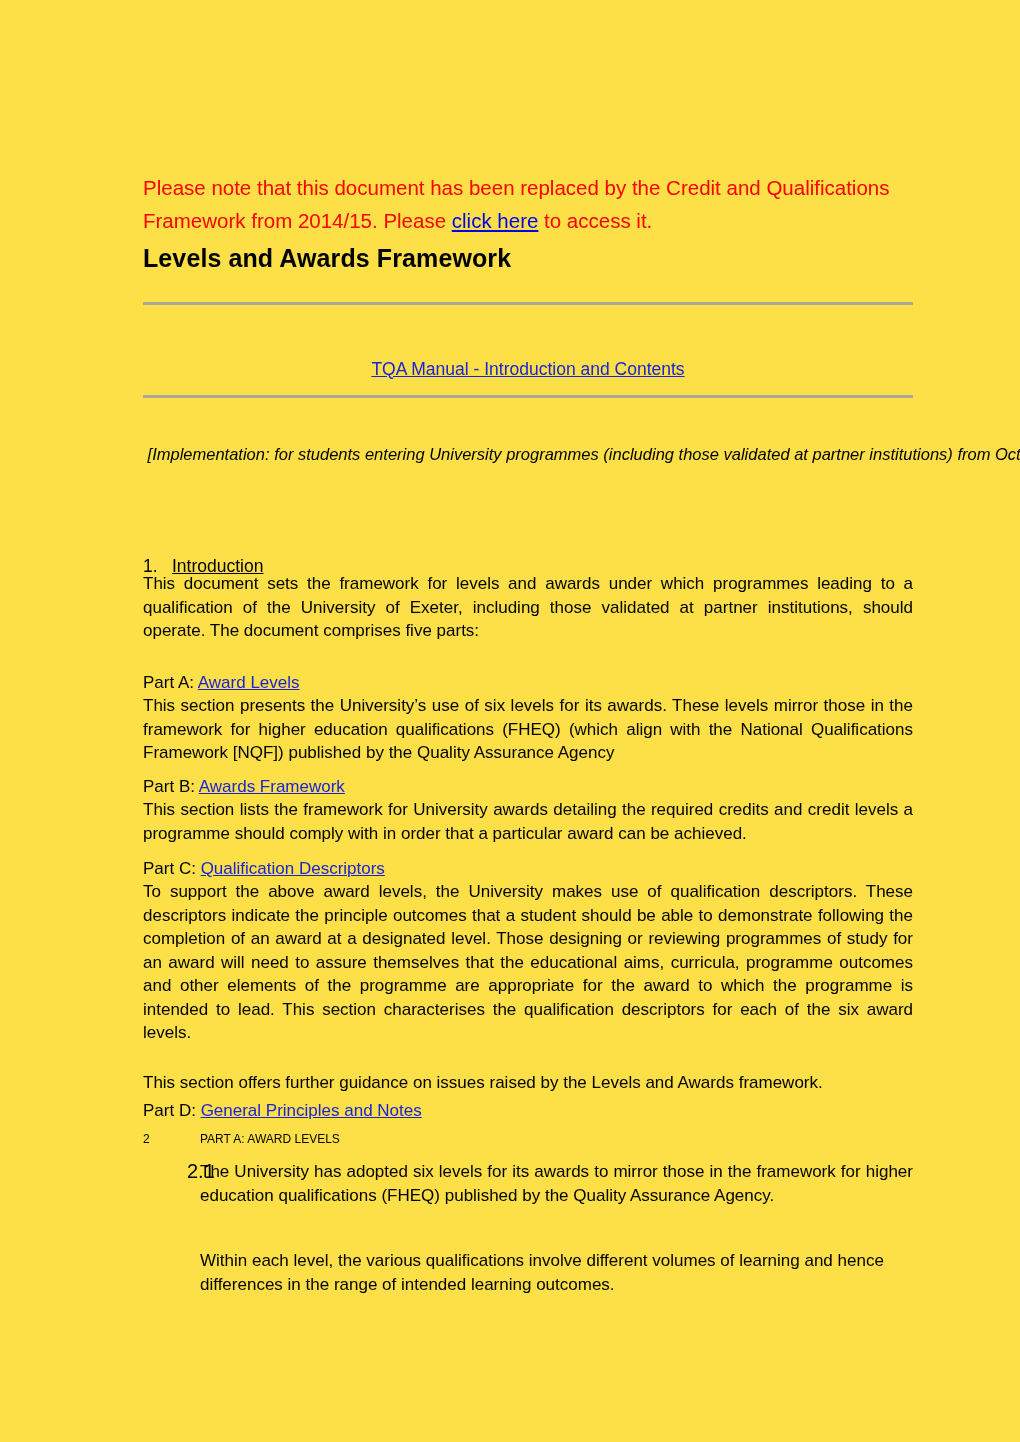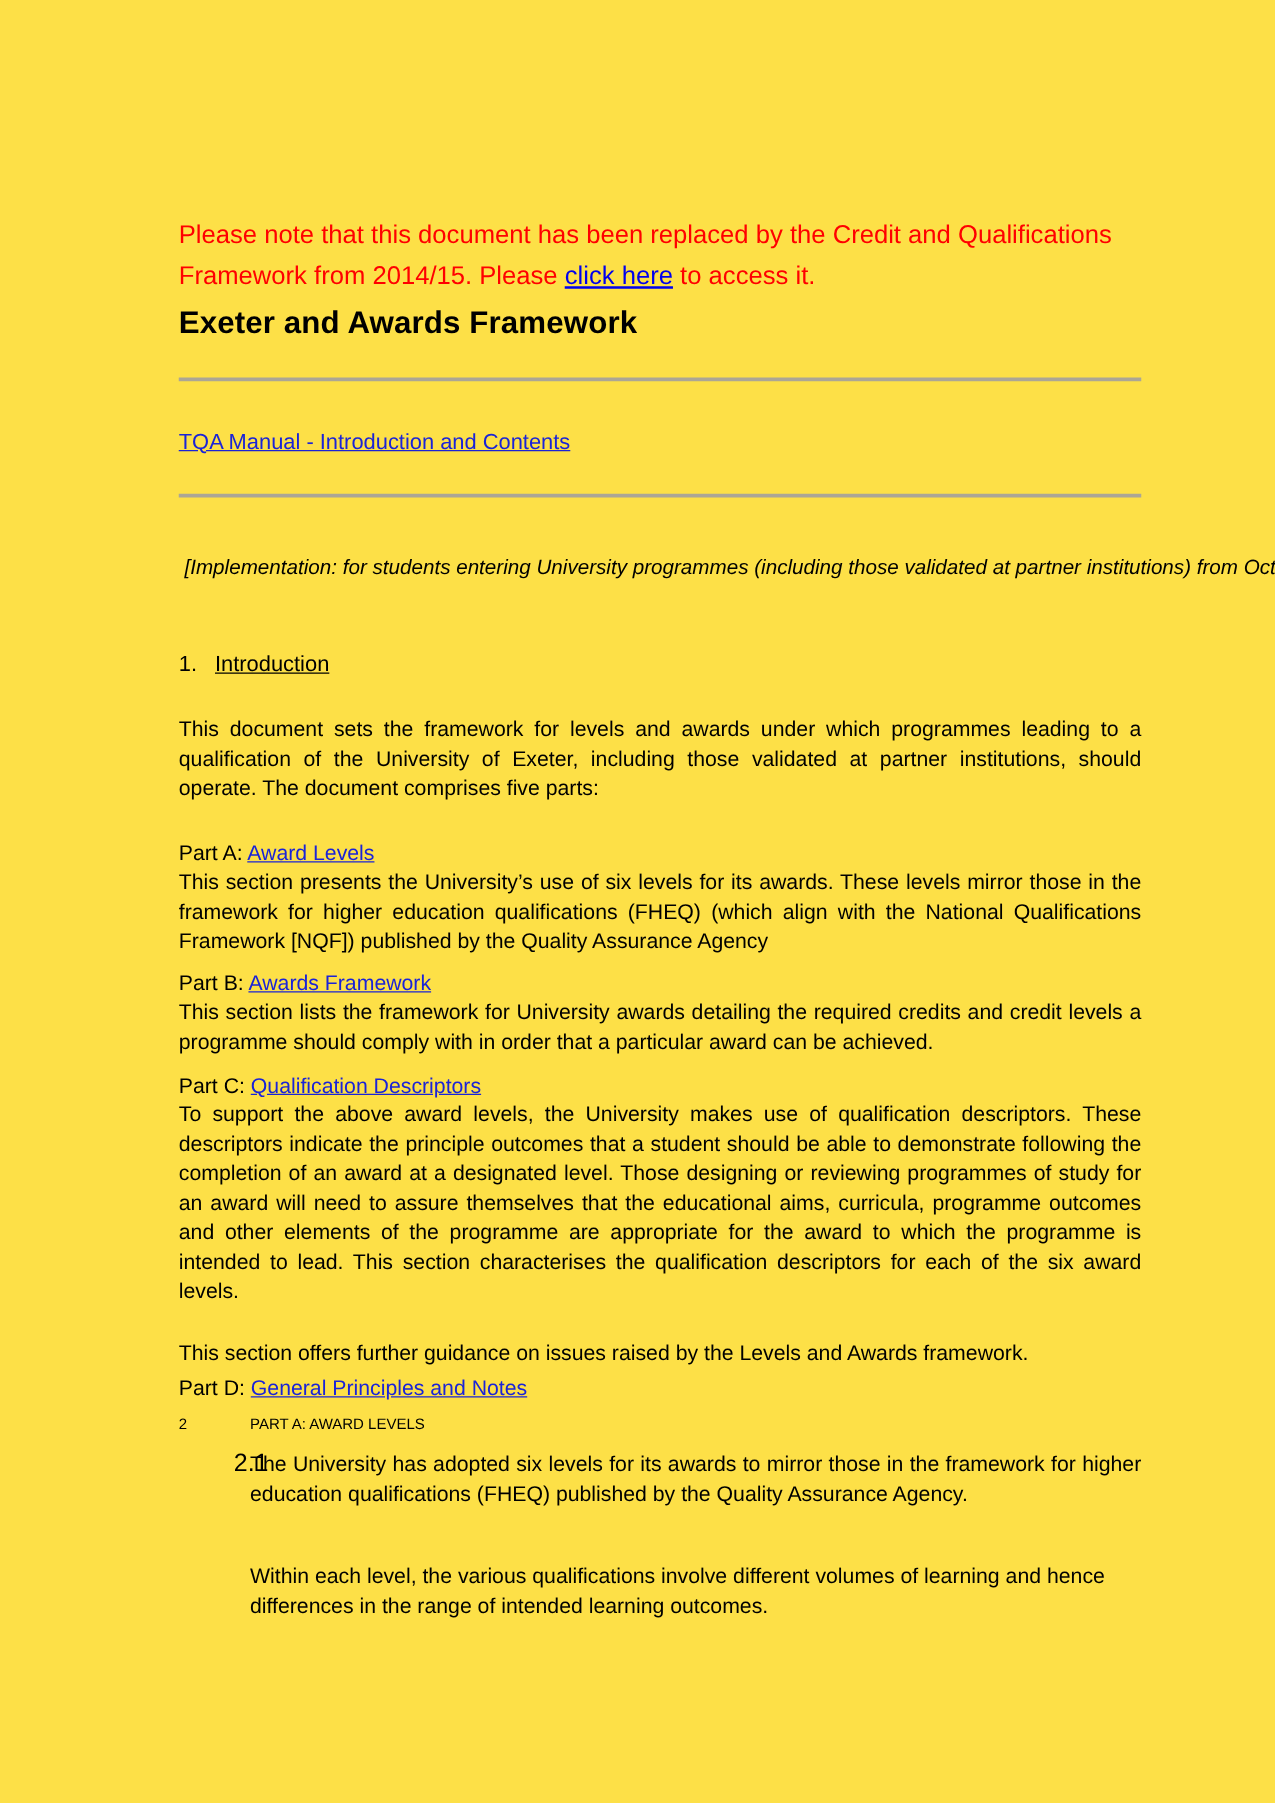--- a/index.html
+++ b/index.html
@@ -70,24 +70,25 @@
     background: #aca695;
     border: 0;
   }
   .rule-top { top: 294px; }
   .rule-bottom { top: 387px; }
 
   
   .manual-link-row {
     position: absolute;
     left: 0;
-    top: 324px;
+    top: 340px;
     width: 770px;
     font-size: 17.5px;
     line-height: 22px;
+    text-align: center;
   }
   .manual-link {
     color: #1a23d8;
     text-decoration: underline;
     font-size: 17.5px;
   }
 
   
   .impl-note {
     position: absolute;
@@ -98,21 +99,21 @@
     font-size: 16.5px;
     line-height: 24px;
     text-align: left;
   }
   .impl-note .lead-space { white-space: pre; }
 
   
   .sec1-heading {
     position: absolute;
     left: 0;
-    top: 501px;
+    top: 536px;
     width: 770px;
     font-size: 17.5px;
     line-height: 24px;
   }
   .sec1-heading .num {
     display: inline-block;
     width: 29px;
   }
   .sec1-heading .label {
     text-decoration: underline;
@@ -199,21 +200,21 @@
   }
 </style>
 </head>
 <body>
 
 <div class="page">
   <div class="content">
 
     <p class="notice"><span>Please note that this document has been replaced by the Credit and Qualifications Framework from 2014/15. Please </span><a href="#" class="inline-link">click here</a><span> to access it.</span></p>
 
-    <h1 class="doc-title">Exeter and Awards Framework</h1>
+    <h1 class="doc-title">Levels and Awards Framework</h1>
 
     <hr class="rule rule-top">
 
     <p class="manual-link-row"><a href="#" class="manual-link">TQA Manual - Introduction and Contents</a></p>
 
     <hr class="rule rule-bottom">
 
     <p class="impl-note"><span class="lead-space"> [Implementation: for students entering University programmes (including those validated at partner institutions) from October 2003]</span></p>
 
     <p class="sec1-heading"><span class="num">1.</span><span class="label">Introduction</span></p>

